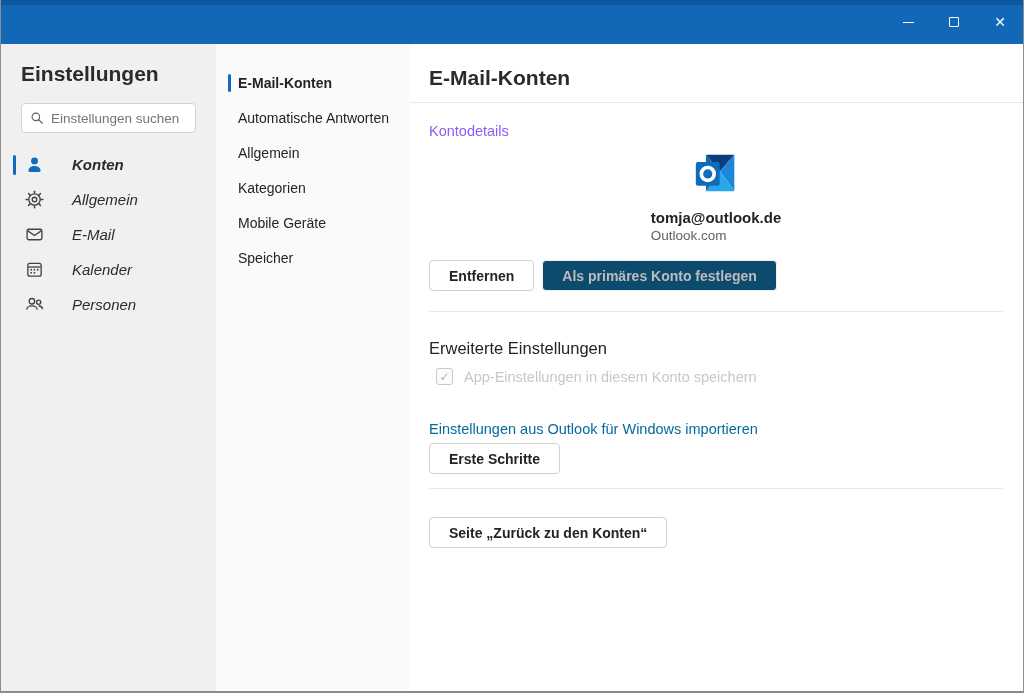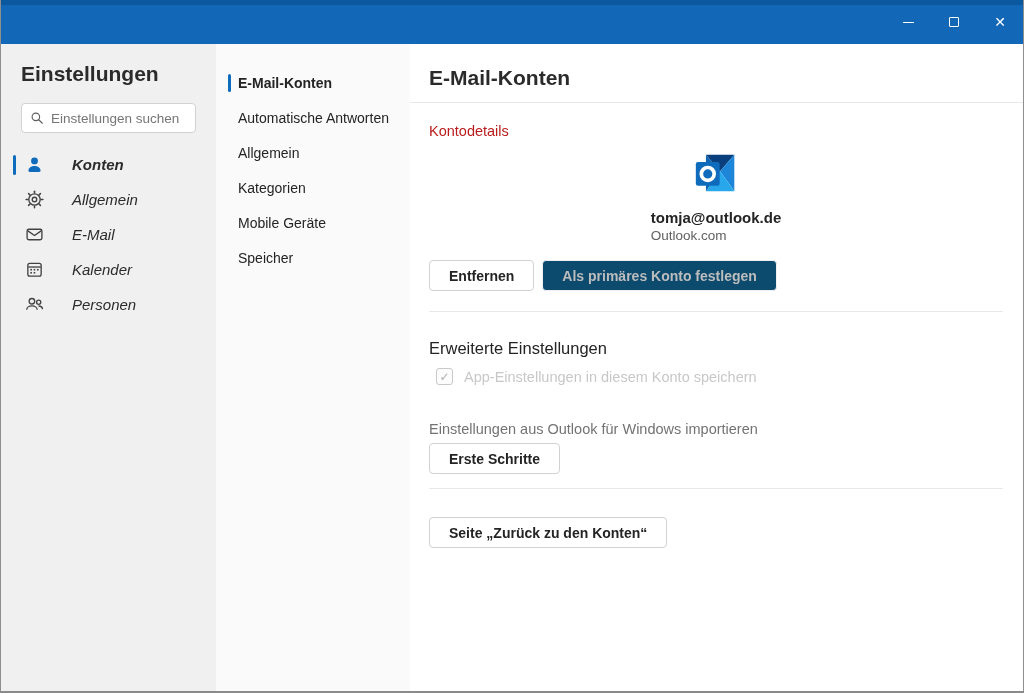--- a/index.html
+++ b/index.html
@@ -68,21 +68,21 @@
   }
   .sub-item.selected{ font-weight:700; }
   .sub-item.selected .indicator{ display:block; }
 
   
   .main{ flex:1; background:#fff; overflow:hidden; }
   .main-header{ padding:22px 20px 12px 19px; border-bottom:1px solid #e8e8e8; }
   .main-title{ font-size:21px; font-weight:700; color:#2b2b2b; }
   .main-body{ padding:0 20px 0 19px; }
 
-  .section-label{ margin-top:20px; font-size:14.5px; color:#b91c1c; }
+  .section-label{ margin-top:20px; font-size:14.5px; color:#8b5cf6; }
   .account-row{ margin-top:12px; display:flex; align-items:center; gap:14px;flex-direction:column; }
   .account-logo{ width:44px; height:44px; flex:none; }
   .account-email{ font-size:15px; font-weight:700; color:#242424; }
   .account-provider{ font-size:13.5px; color:#616161; margin-top:2px; }
 
   .btn-row{ margin-top:17px; display:flex; gap:8px; }
   .btn{
     height:31px; padding:0 19px; background:#fff;
     border:1px solid #d1d1d1; border-radius:4px;
     font-size:14px; font-weight:700; color:#242424; font-family:inherit; cursor:pointer;
@@ -96,21 +96,21 @@
 
   .adv-heading{ margin-top:27px; font-size:16.5px; color:#242424; }
   .check-row{ margin-top:10px; margin-left:7px; display:flex; align-items:center; gap:11px; }
   .checkbox{
     width:17px; height:17px; border:1px solid #c9c9c9; border-radius:3px; background:#fcfcfc;
     display:flex; align-items:center; justify-content:center;
     font-size:12px; color:#adadad; cursor:default;
   }
   .check-label{ font-size:14.5px; color:#c8c8c8; }
 
-  .import-label{ margin-top:36px; font-size:14.5px; color:#737373; }
+  .import-label{ margin-top:36px; font-size:14.5px; color:#0369a1; }
   .import-btn{ margin-top:6px; }
   .back-btn{ margin-top:28px; }
 </style>
 </head>
 <body>
 
 <div class="window">
 
   <div class="titlebar">
     <button class="win-btn">

